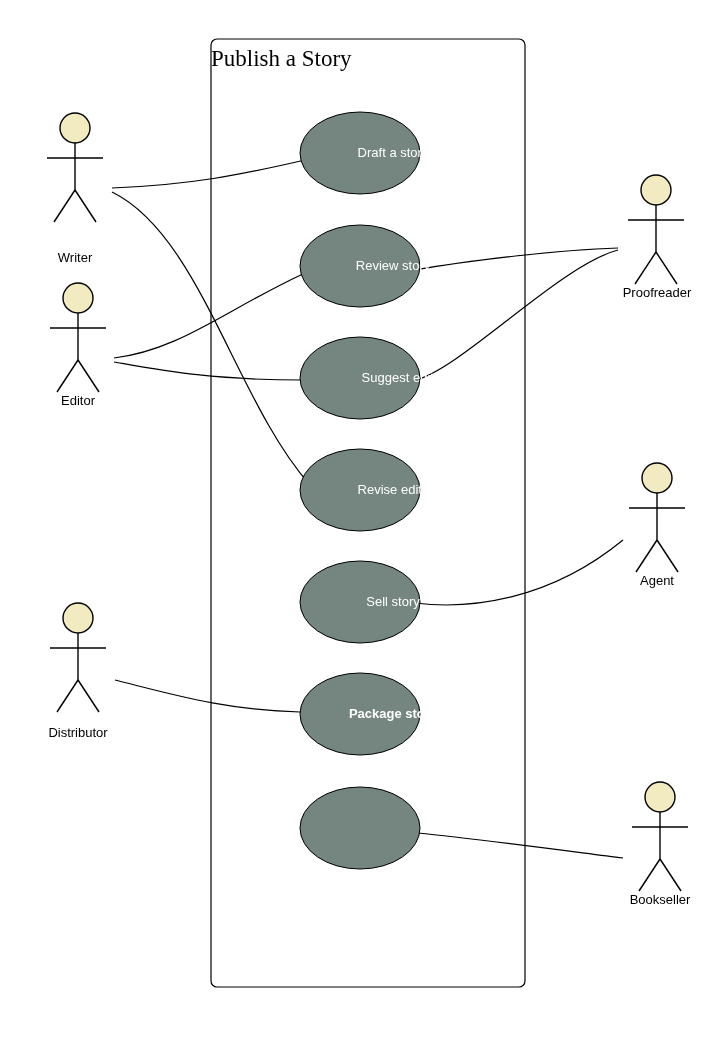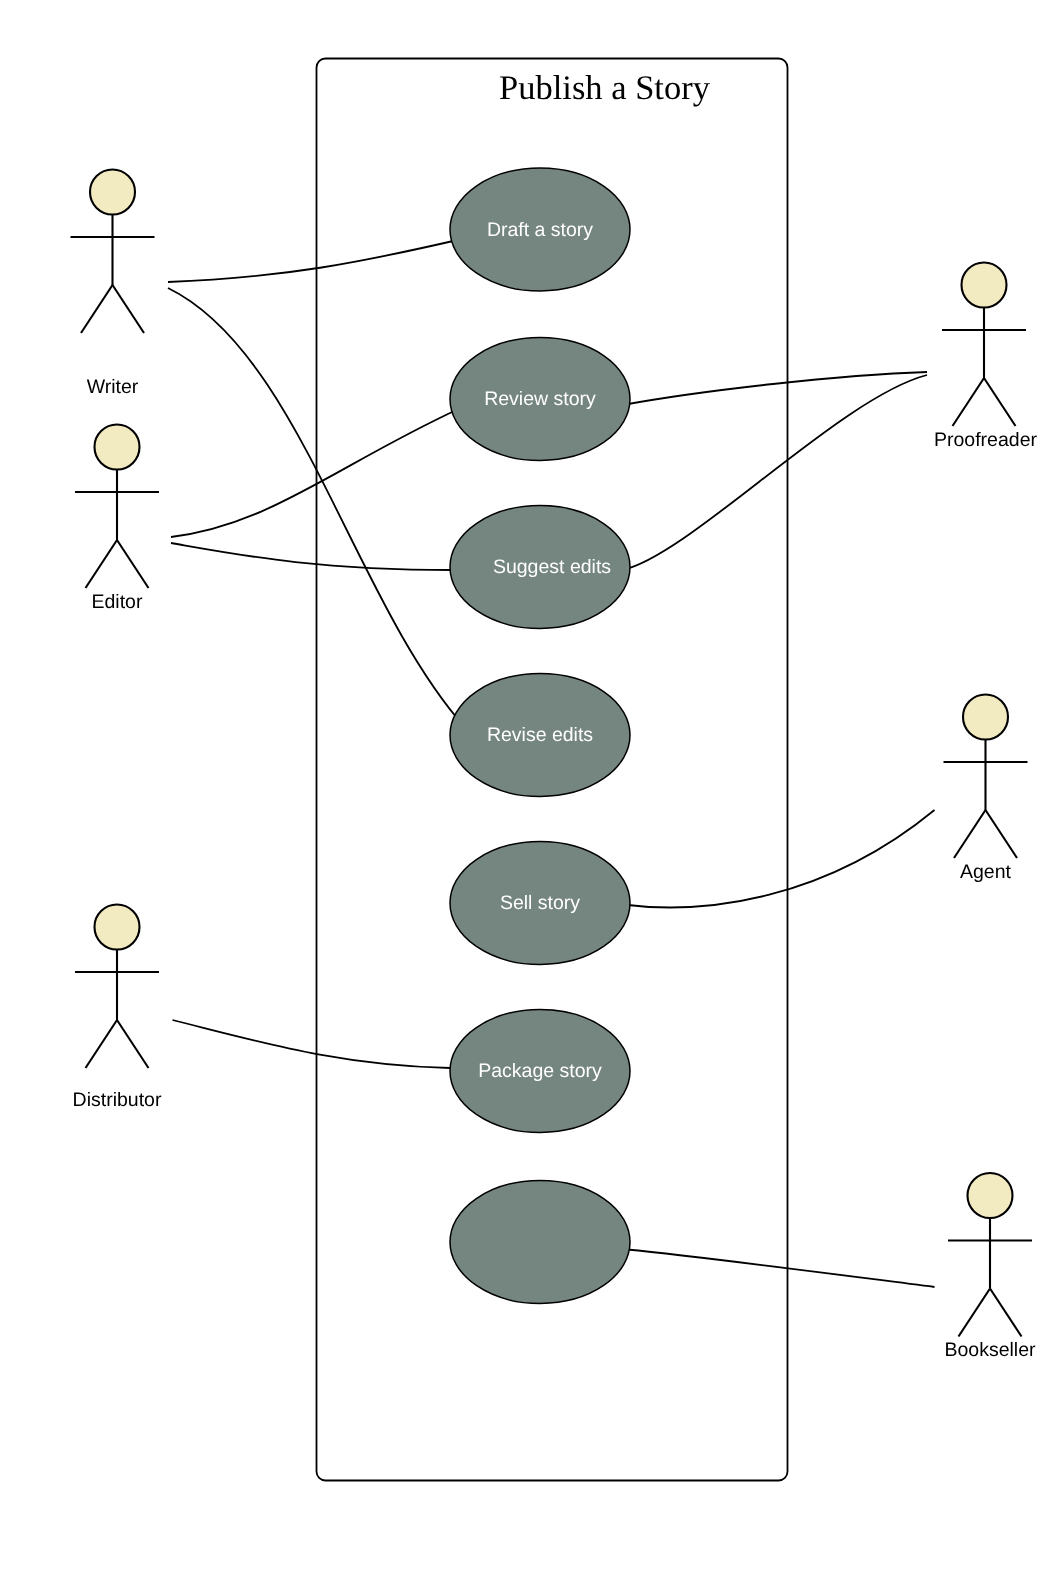--- a/index.html
+++ b/index.html
@@ -15,38 +15,37 @@
   }
   svg {
     position: absolute;
     top: 0;
     left: 0;
   }
   .system-title {
     position: absolute;
     font-size: 23px;
     color: #000;
-    text-align: center;
-    padding-left: 35px;
   }
   .actor-label {
     position: absolute;
     font-size: 13px;
     font-family: Arial, Helvetica, sans-serif;
     color: #000;
     text-align: center;
   }
   .usecase-label {
     position: absolute;
     font-size: 13px;
     font-family: Arial, Helvetica, sans-serif;
     color: #ffffff;
     text-align: center;
     line-height: 1.2;
     pointer-events: none;
+    padding-left: 33px;
   }
 </style>
 </head>
 <body>
 
 <div class="canvas">
 
 <svg width="707" height="1051">
 
   <rect x="211" y="39" width="314" height="948" fill="none" stroke="#000" stroke-width="1.2" rx="6" ry="6"></rect>
@@ -138,21 +137,21 @@
 
 </svg>
 
 <div class="system-title" style="left:211px; top:46px; width:314px;">Publish a Story</div>
 
 <div class="usecase-label" style="left:300px; top:145px; width:120px;">Draft a story</div>
 <div class="usecase-label" style="left:300px; top:258px; width:120px;">Review story</div>
 <div class="usecase-label" style="left:300px; top:370px; width:136px;">Suggest edits</div>
 <div class="usecase-label" style="left:300px; top:482px; width:120px;">Revise edits</div>
 <div class="usecase-label" style="left:300px; top:594px; width:120px;">Sell story</div>
-<div class="usecase-label" style="left:300px; top:706px; width:120px;">Package story</div>
+<div class="usecase-label" style="left:300px; top:706px; width:120px;font-weight:bold;">Package story</div>
 
 <div class="actor-label" style="left:45px; top:223px; width:60px;margin-top:27px;">Writer</div>
 <div class="actor-label" style="left:48px; top:393px; width:60px;">Editor</div>
 <div class="actor-label" style="left:38px; top:713px; width:80px;margin-top:12px;">Distributor</div>
 <div class="actor-label" style="left:612px; top:285px; width:90px;">Proofreader</div>
 <div class="actor-label" style="left:627px; top:573px; width:60px;">Agent</div>
 <div class="actor-label" style="left:620px; top:892px; width:80px;">Bookseller</div>
 
 </div>
 

